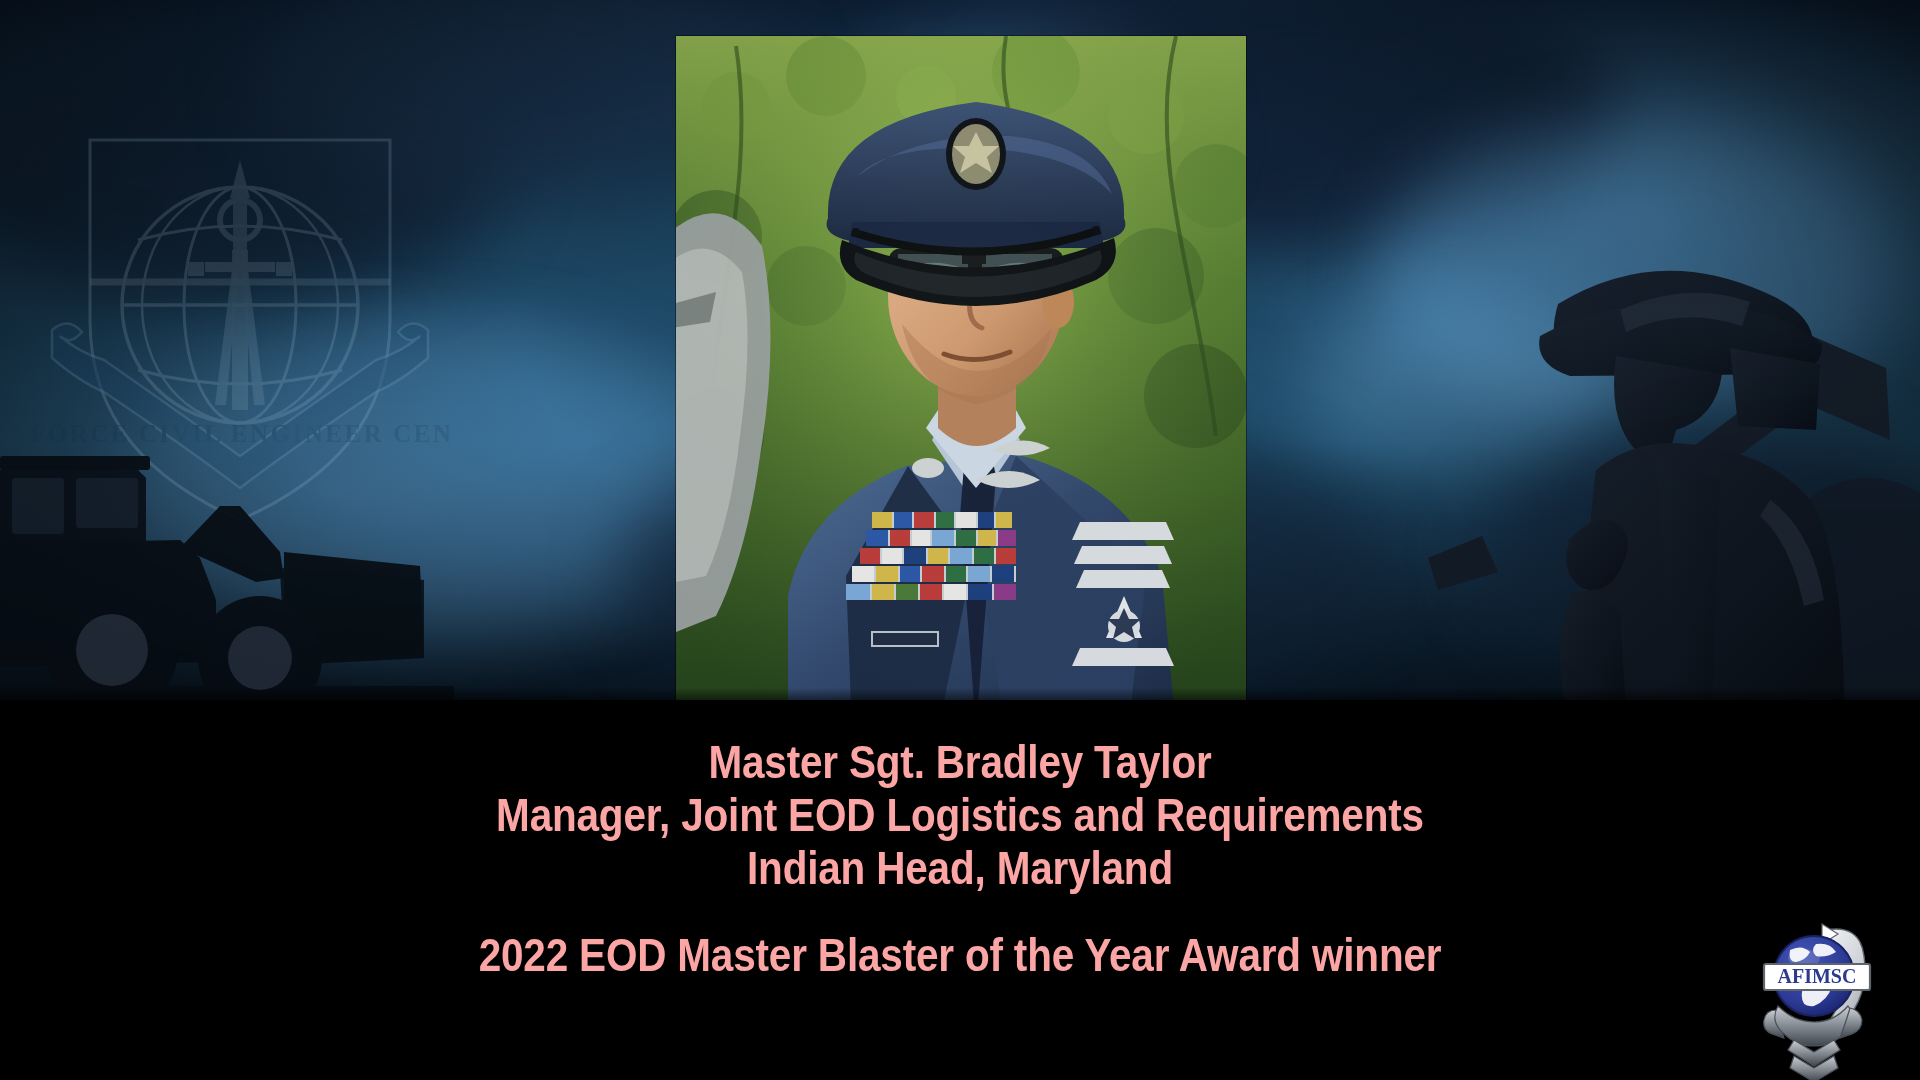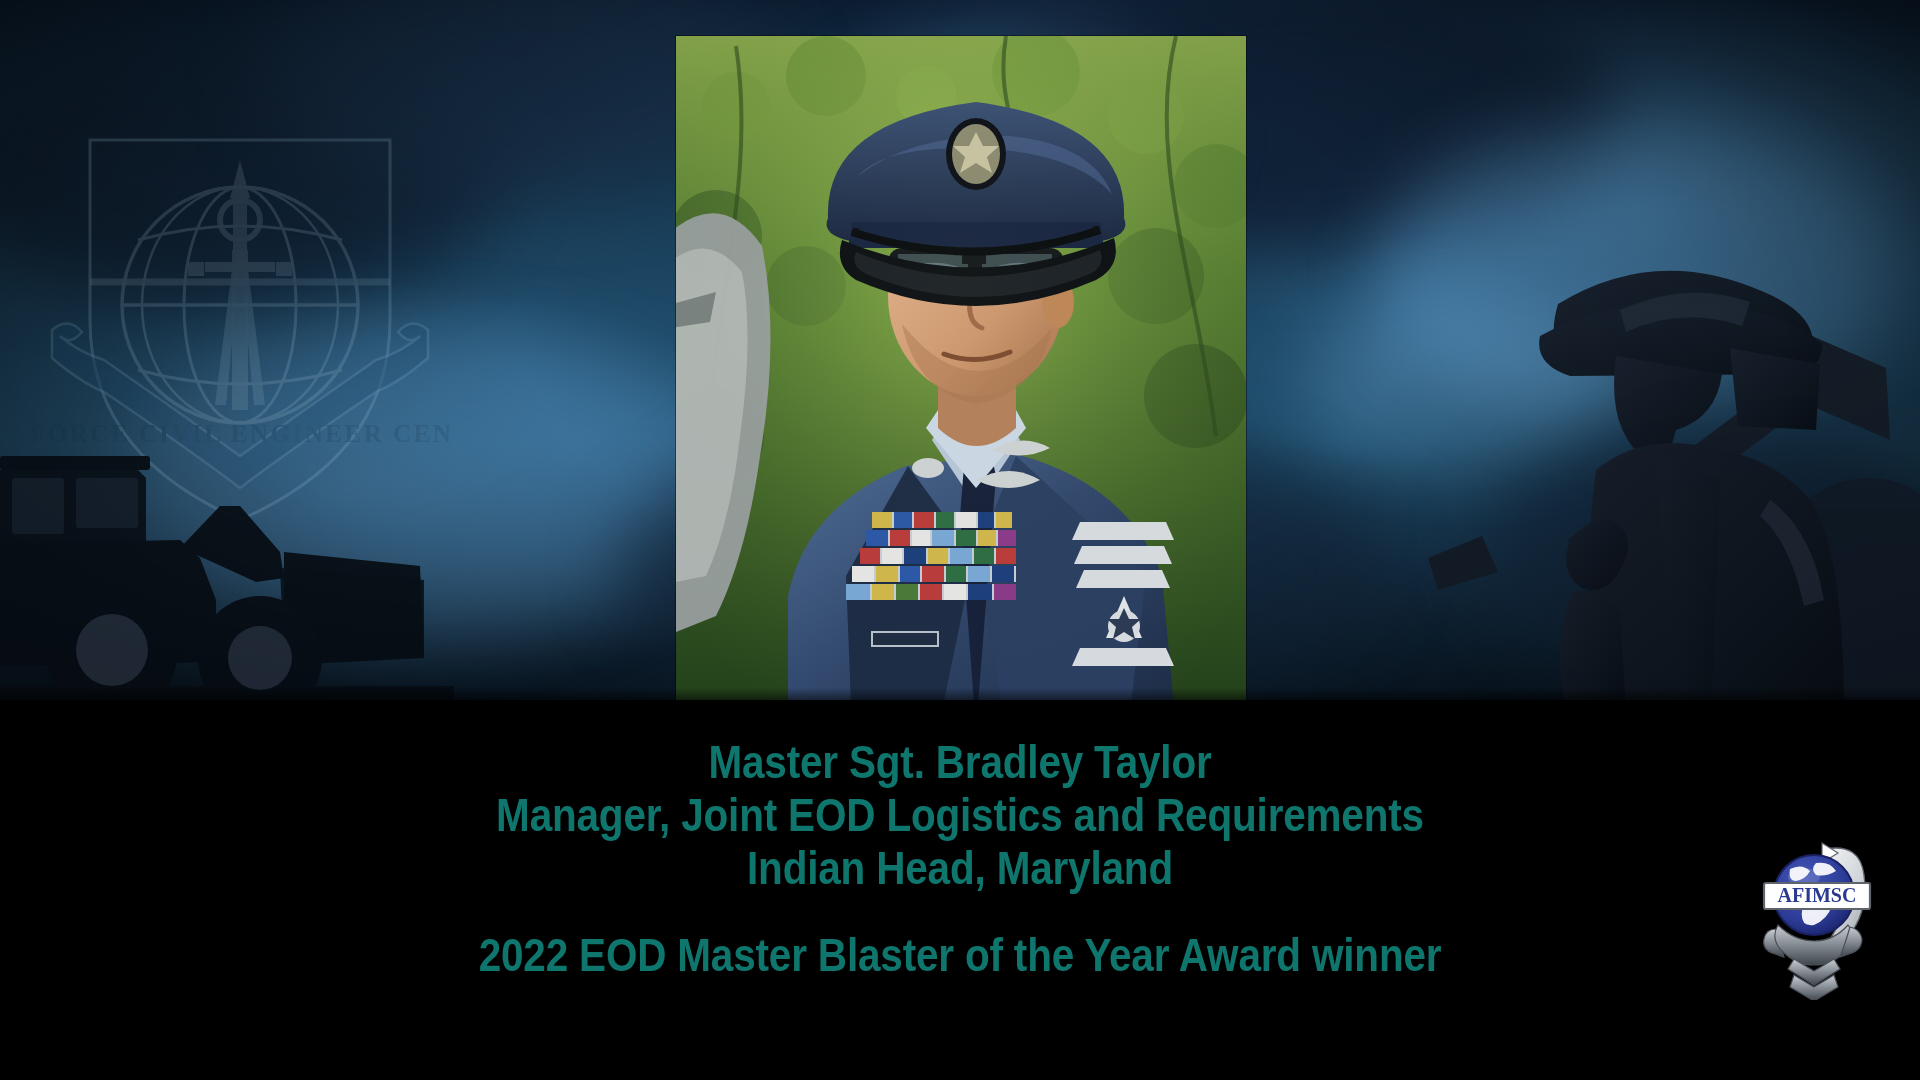--- a/index.html
+++ b/index.html
@@ -49,31 +49,31 @@
            overflow:hidden; background:#24303a; box-shadow:0 0 0 1px rgba(0,0,0,.4); }
   .photo svg { width:100%; height:100%; display:block; }
 
   
   .band { position:absolute; left:0; top:700px; width:1920px; height:380px; background:#000; }
   .band-fade { position:absolute; left:0; top:688px; width:1920px; height:36px;
                background:linear-gradient(180deg, rgba(0,0,0,0) 0%, rgba(0,0,0,.85) 55%, #000 100%); }
 
   
   .caption { position:absolute; left:0; top:736px; width:1920px; text-align:center;
-             color:#0f766e; font-weight:bold; }
+             color:#fca5a5; font-weight:bold; }
   .cap-line { display:block; font-family:"Liberation Sans Narrow","Liberation Sans",sans-serif;
               font-stretch:condensed; transform:scaleX(.88); transform-origin:center center;
               letter-spacing:-.2px; text-shadow:0 0 2px rgba(0,0,0,.6); }
   .cap-name  { font-size:46px; line-height:53px; }
   .cap-role  { font-size:46px; line-height:53px; }
   .cap-loc   { font-size:46px; line-height:53px; }
   .cap-award { font-size:46px; line-height:53px; margin-top:34px; }
 
   
-  .afimsc { position:absolute; left:1742px; top:825px; width:160px; height:175px; }
+  .afimsc { position:absolute; left:1742px; top:906px; width:160px; height:175px; }
   .afimsc svg { width:100%; height:100%; display:block; }
 </style>
 </head>
 <body>
 
 <div id="stage">
 
   <div class="sky">
     <div class="cloud c1"></div>
     <div class="cloud c2"></div>

